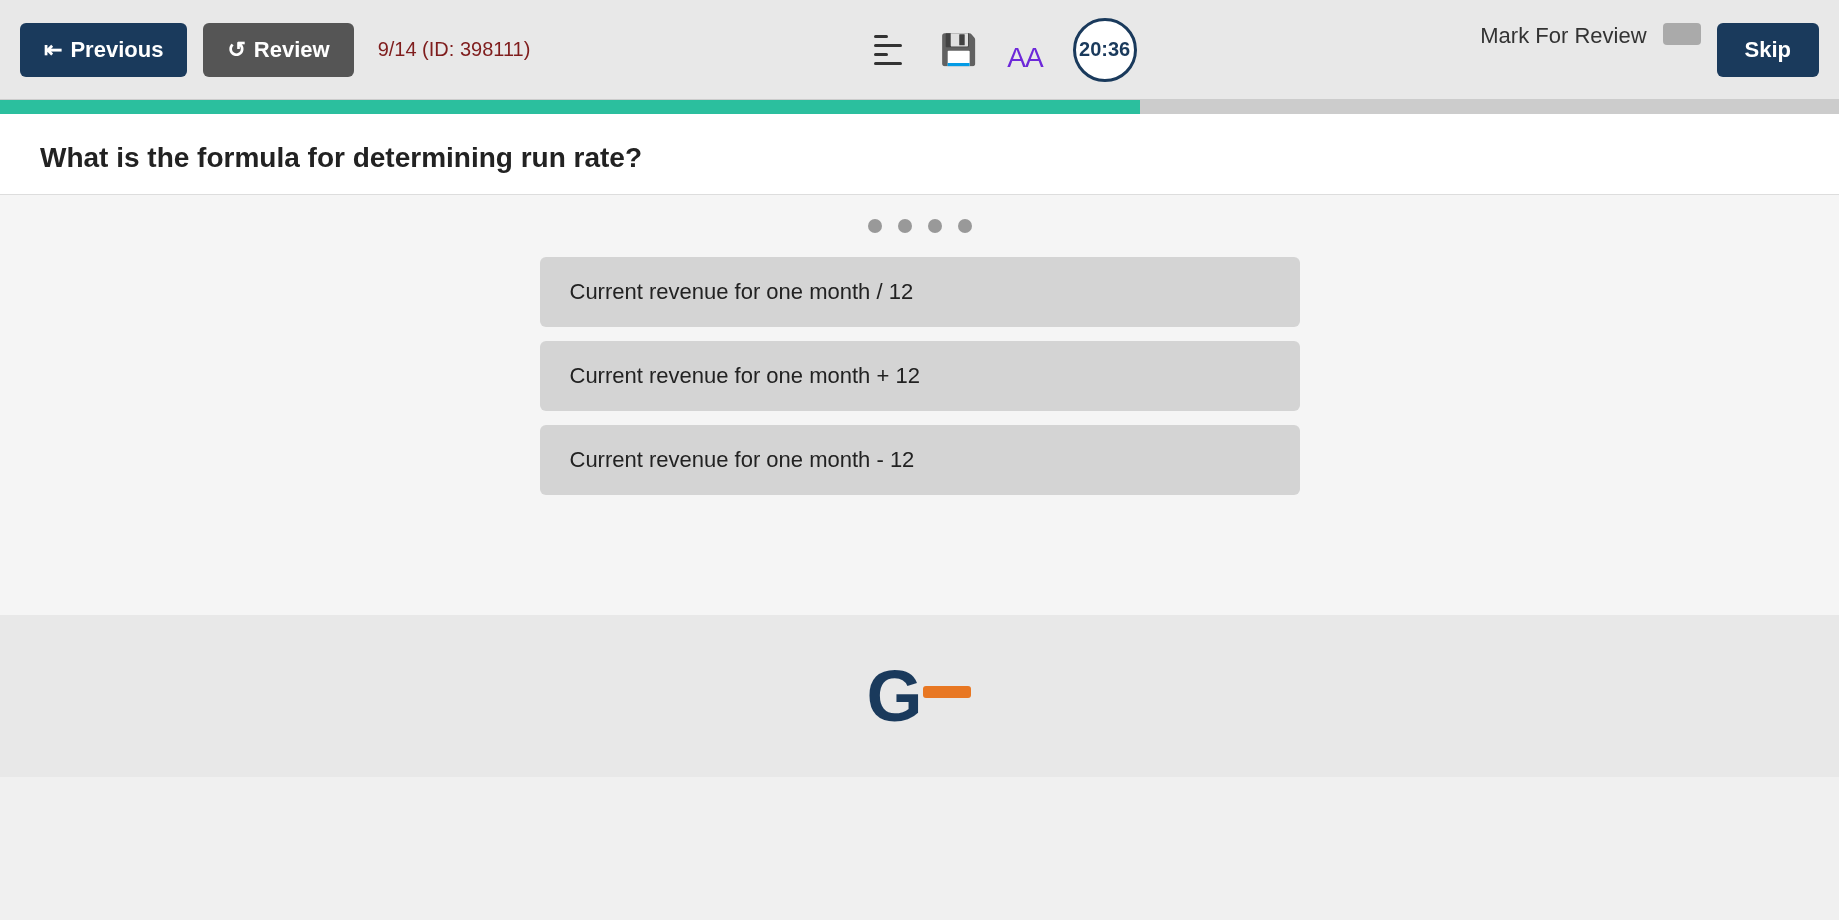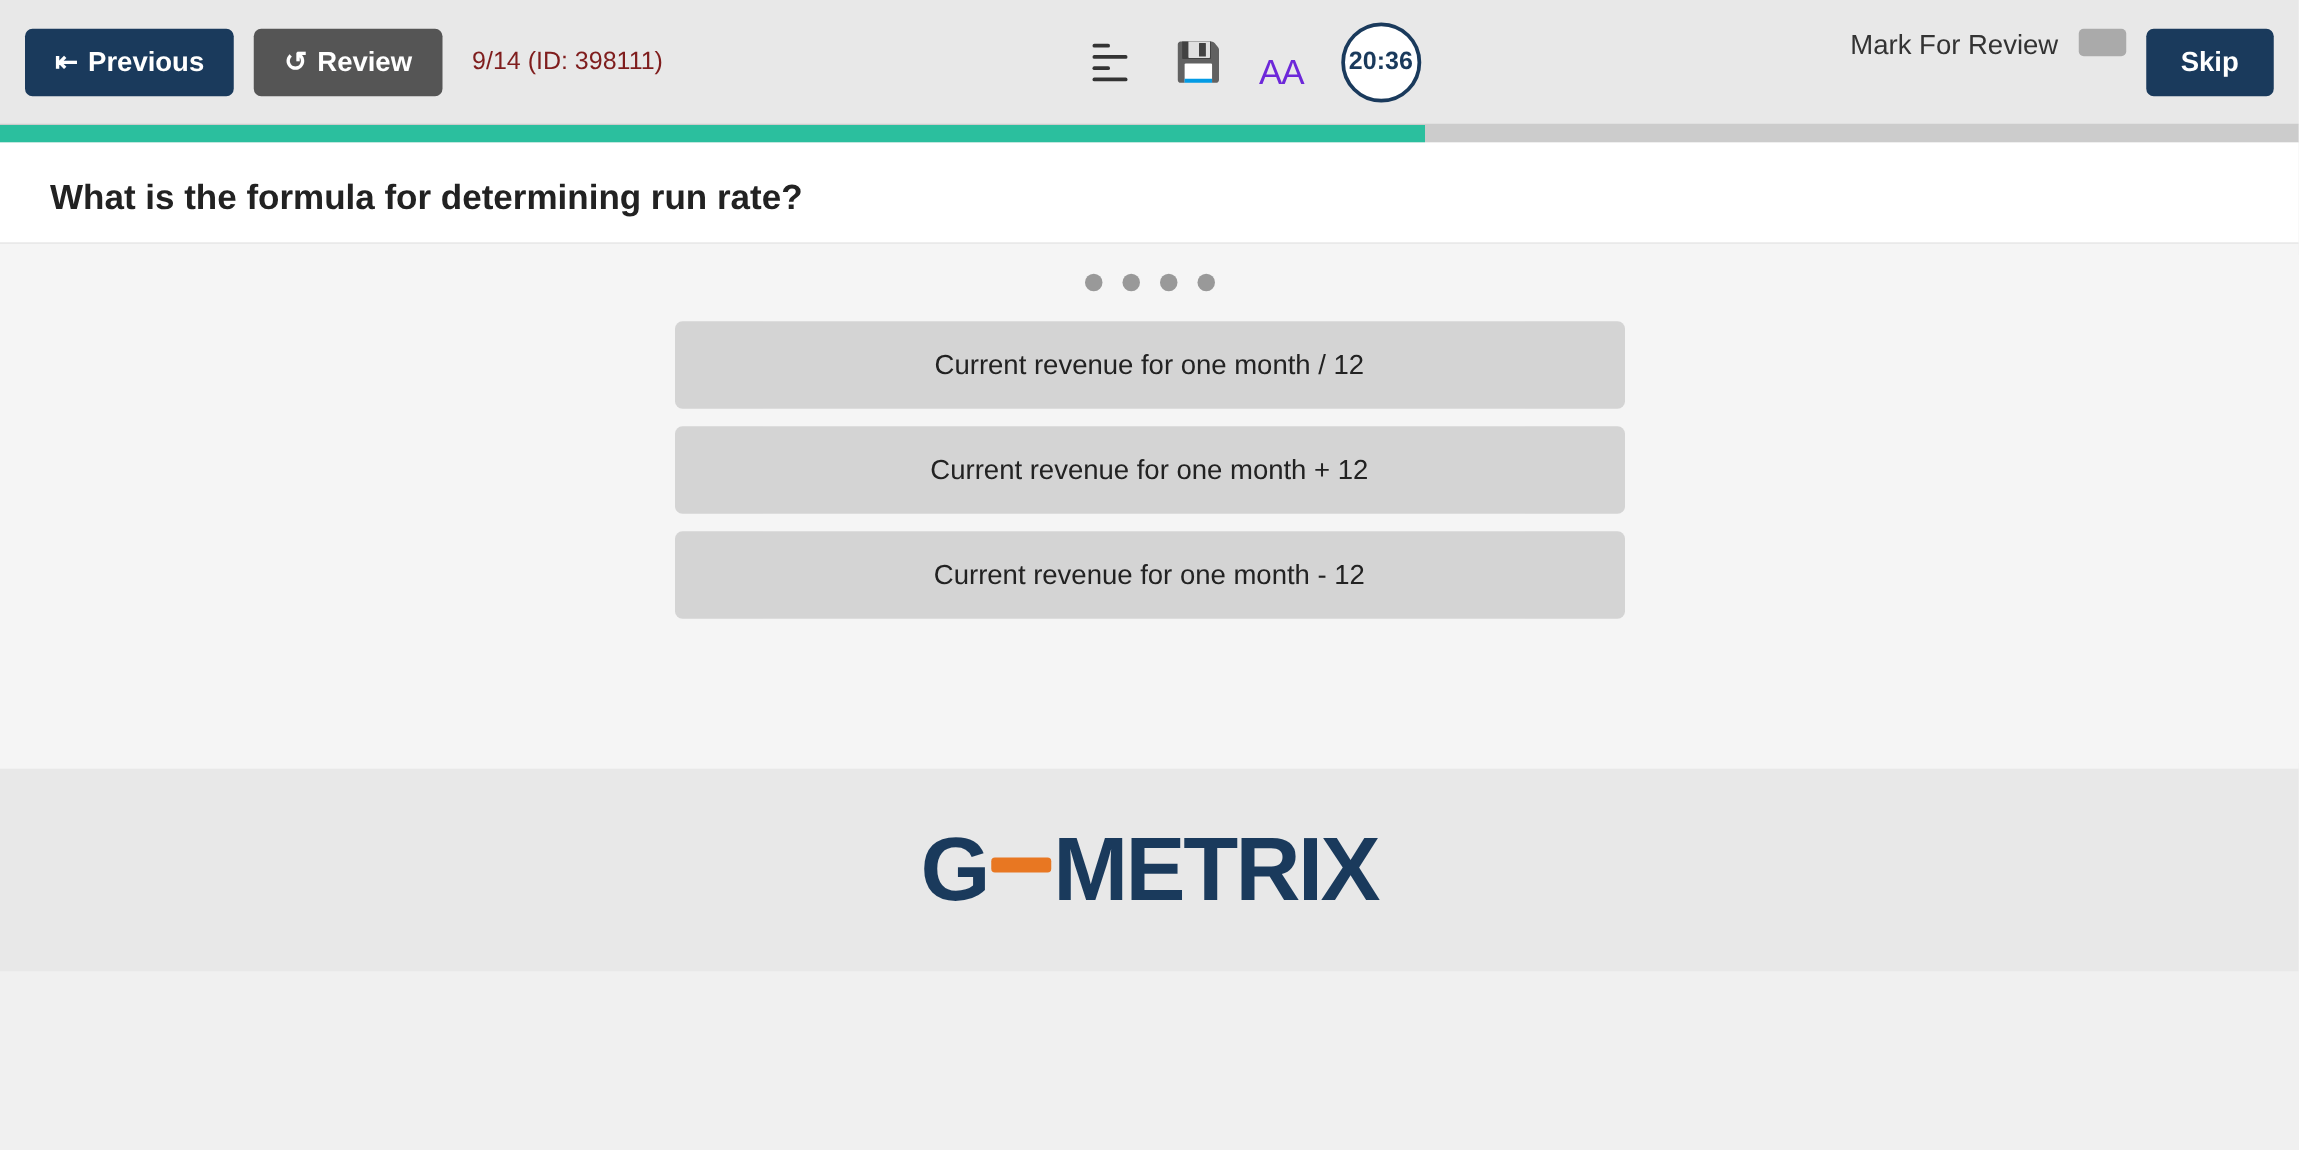--- a/index.html
+++ b/index.html
@@ -208,21 +208,21 @@
     }
 
     .choice-btn {
       background: #d4d4d4;
       border: none;
       border-radius: 6px;
       padding: 22px 30px;
       font-size: 22px;
       color: #222;
       cursor: pointer;
-      text-align: center;
+      text-align: left;
       font-family: inherit;
       font-weight: 400;
       transition: background 0.15s;
     }
 
     
     .logo-area {
       background: #e8e8e8;
       display: flex;
       align-items: center;
@@ -314,15 +314,14 @@
     <button class="choice-btn">Current revenue for one month + 12</button>
     <button class="choice-btn">Current revenue for one month - 12</button>
   </div>
 </div>
 
 <div class="logo-area">
   <div class="logo-text">
     <span style="position:relative; display:inline-flex; align-items:center;">
       G<span class="logo-dash"></span>
     </span>
-    <span>METRIX</span>
   </div>
 </div>
 
 </body></html>

